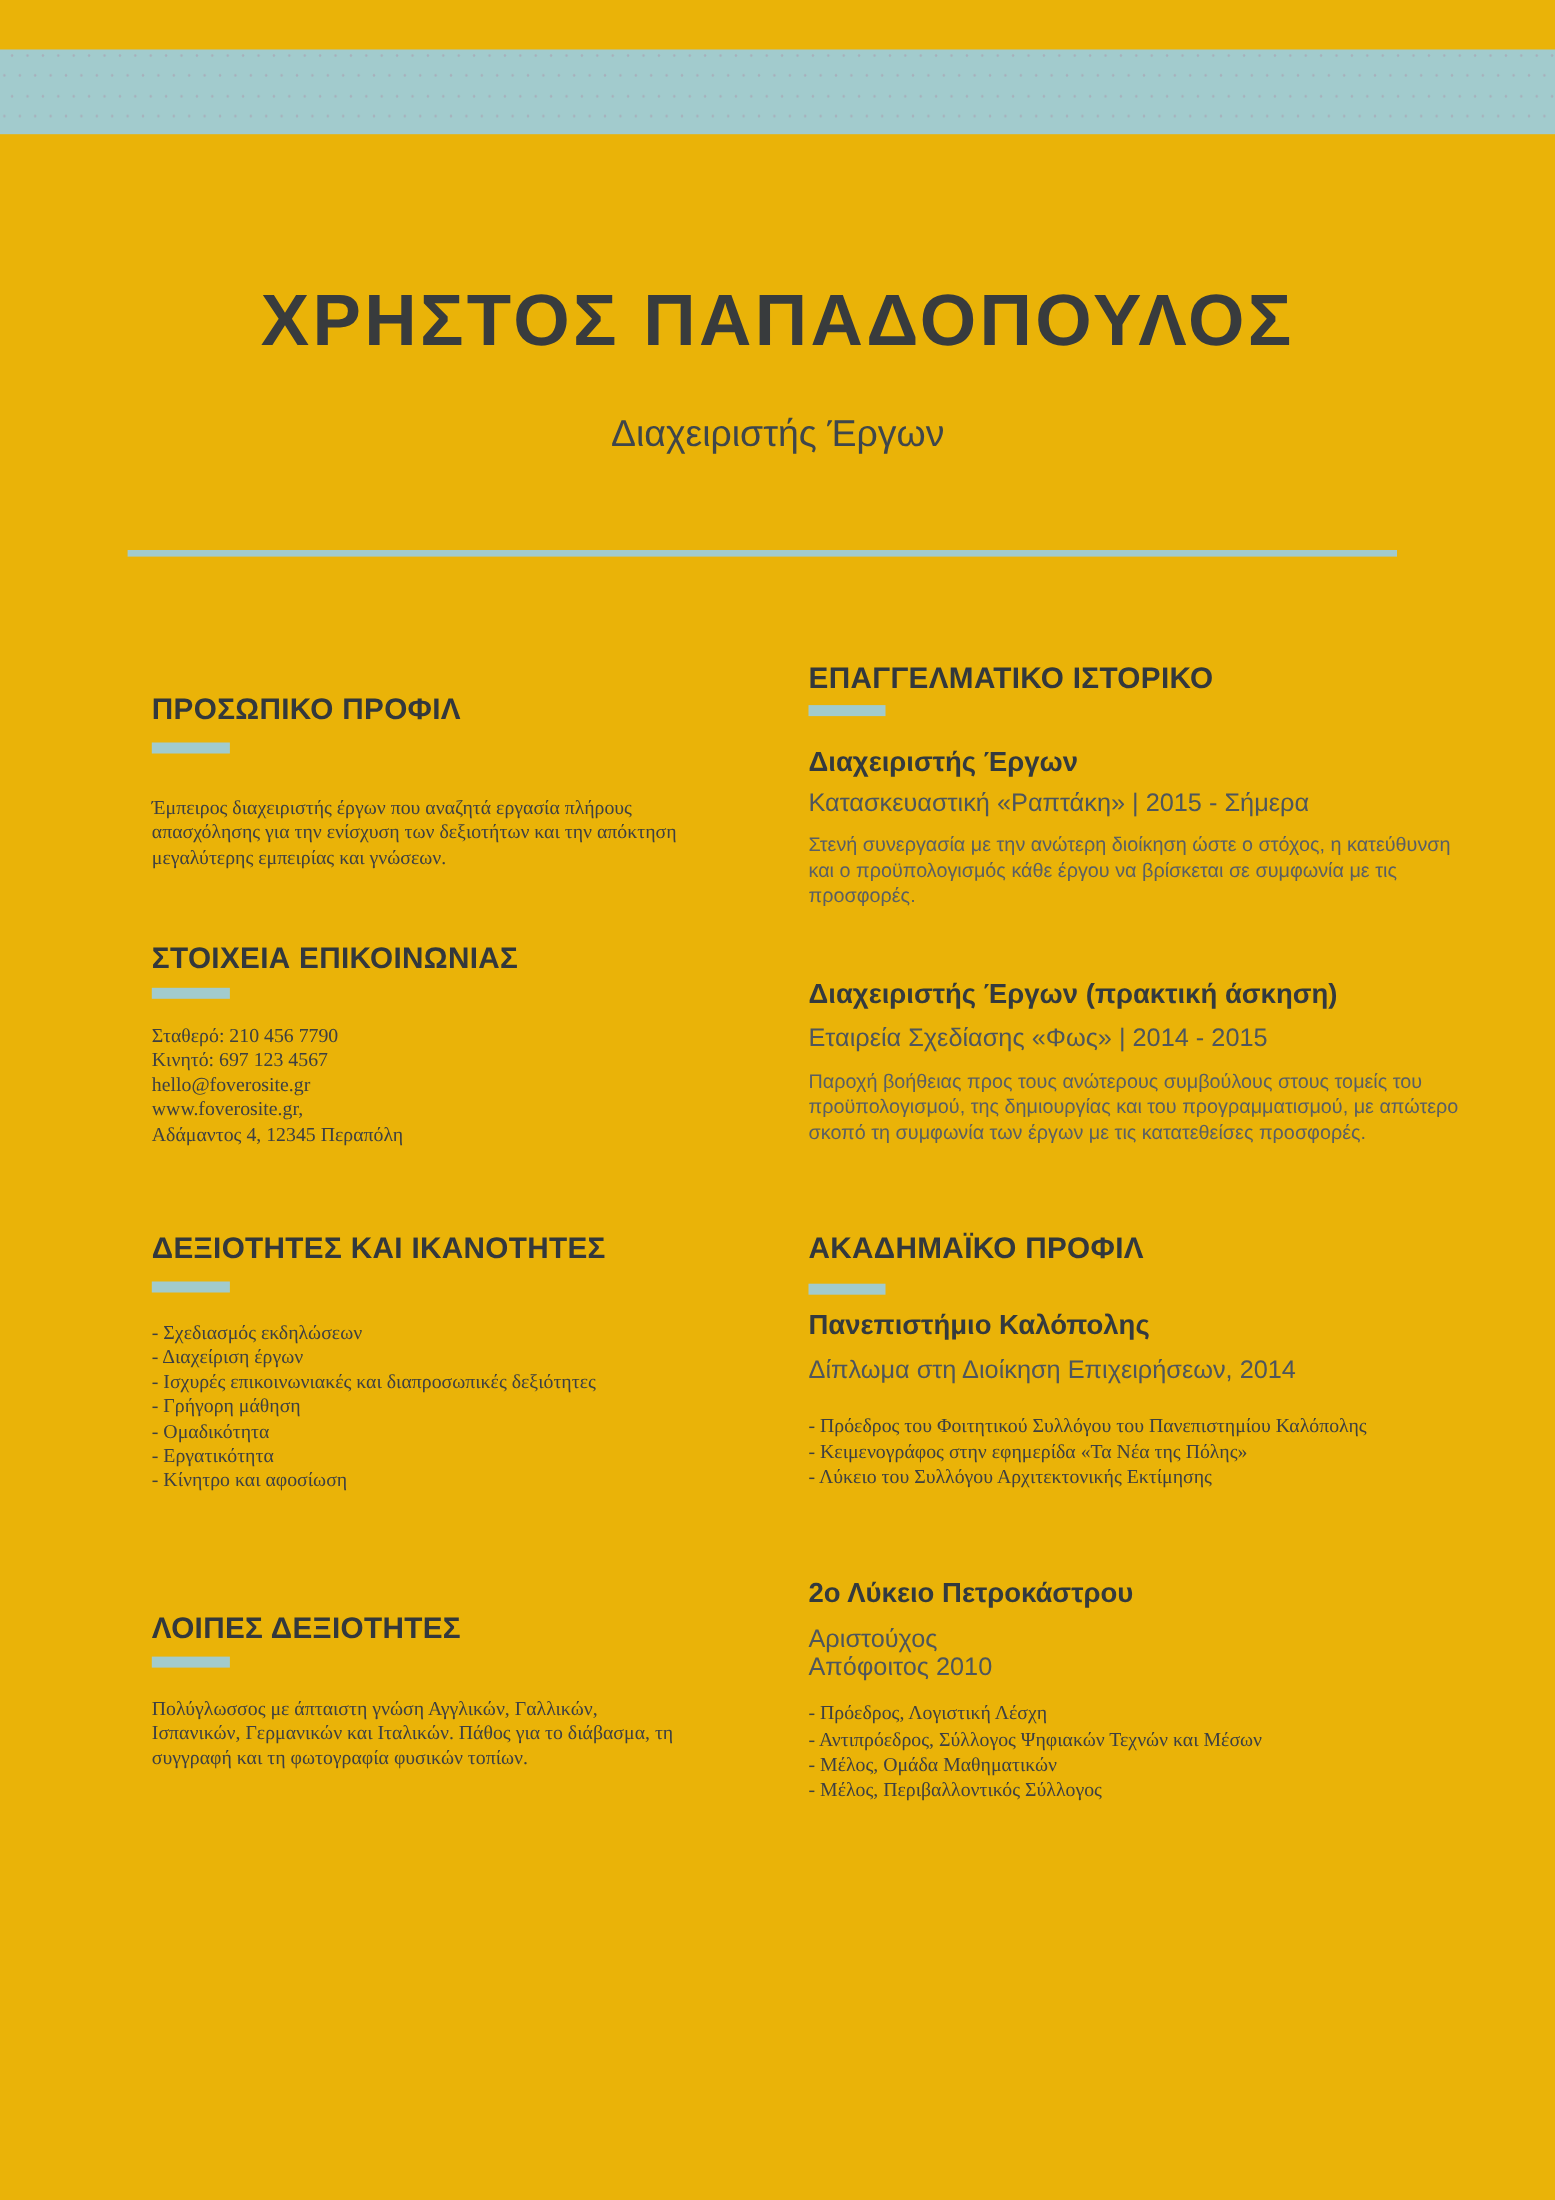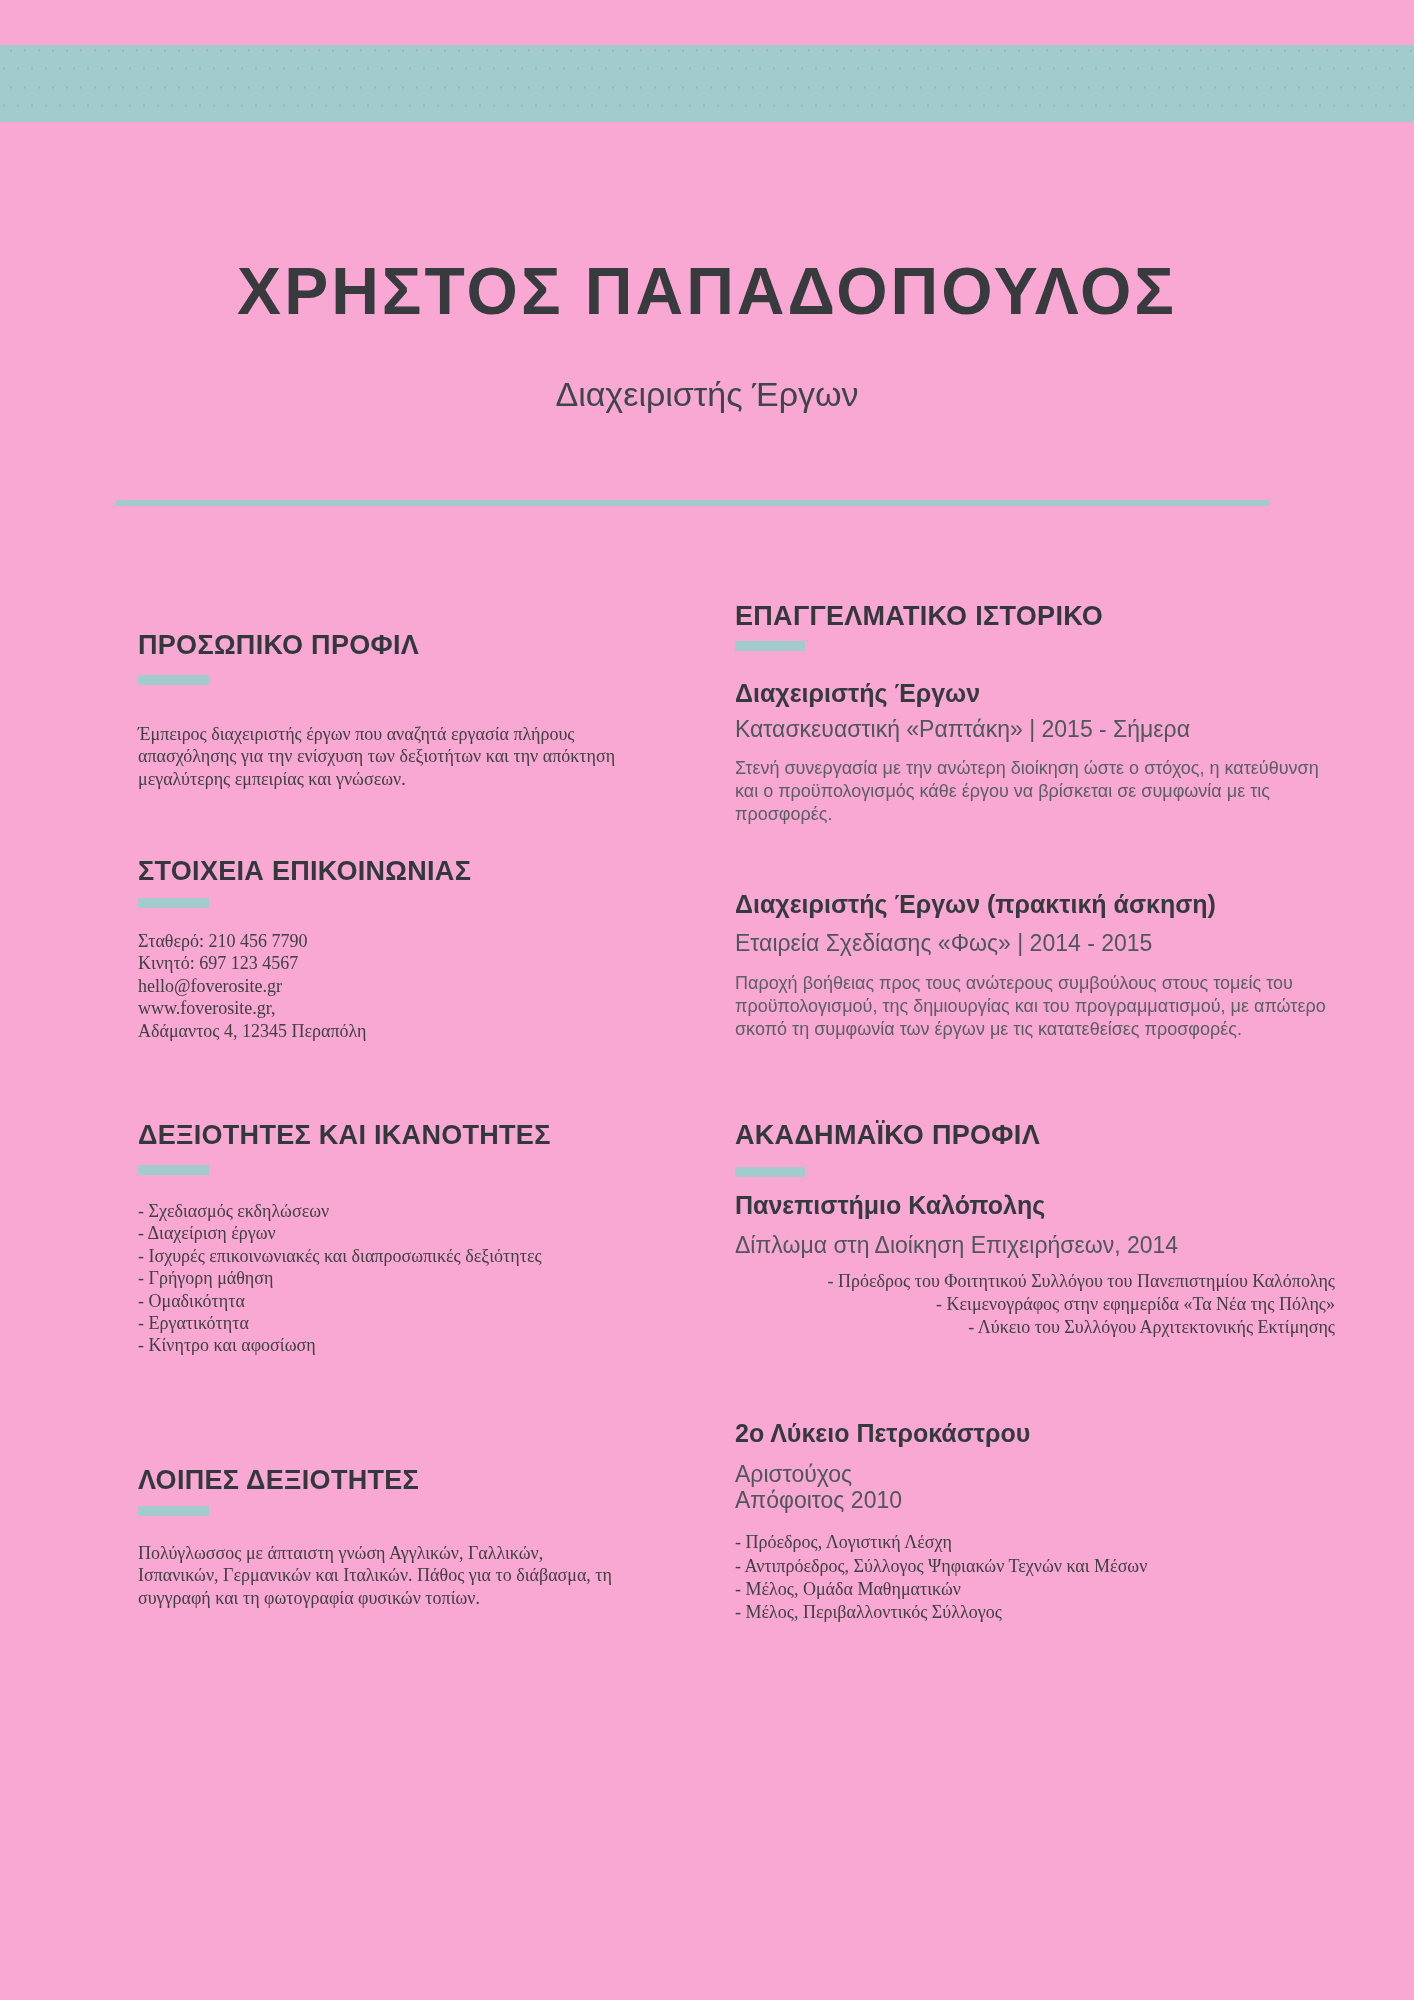--- a/index.html
+++ b/index.html
@@ -4,21 +4,21 @@
 <style>
   :root { --accent: #a2cbcd; }
   * { margin: 0; padding: 0; box-sizing: border-box; }
   html, body { background: #ffffff; }
   body { font-family: "Liberation Sans", sans-serif; }
 
   .page {
     position: relative;
     width: 1414px;
     height: 2000px;
-    background: #f9a8d4;
+    background: #eab308;
     overflow: hidden;
     margin: 0 auto;
   }
 
   
   .banner {
     position: absolute;
     left: 0; top: 45px;
     width: 100%; height: 77px;
     background-color: var(--accent);
@@ -141,21 +141,21 @@
   #job-0 { margin-top: 30px; }
   #job-0 .entry-meta { margin-top: 11px; }
   #job-0 .entry-desc { margin-top: 14px; max-width: 600px; }
   #job-1 { margin-top: 66px; }
   #job-1 .entry-meta { margin-top: 14px; }
   #job-1 .entry-desc { margin-top: 15px; max-width: 600px; }
 
   
   #school-0 { margin-top: 16px; }
   #school-0 .entry-meta { margin-top: 15px; }
-  #school-0 .entry-bullets { margin-top: 11px; text-align: right; }
+  #school-0 .entry-bullets { margin-top: 26px; }
   #school-1 { margin-top: 82px; }
   #school-1 .entry-meta { margin-top: 16px; }
   #school-1 .entry-bullets { margin-top: 18px; }
 </style>
 </head>
 <body>
 
 <div class="page">
 
   <div class="banner"></div>

